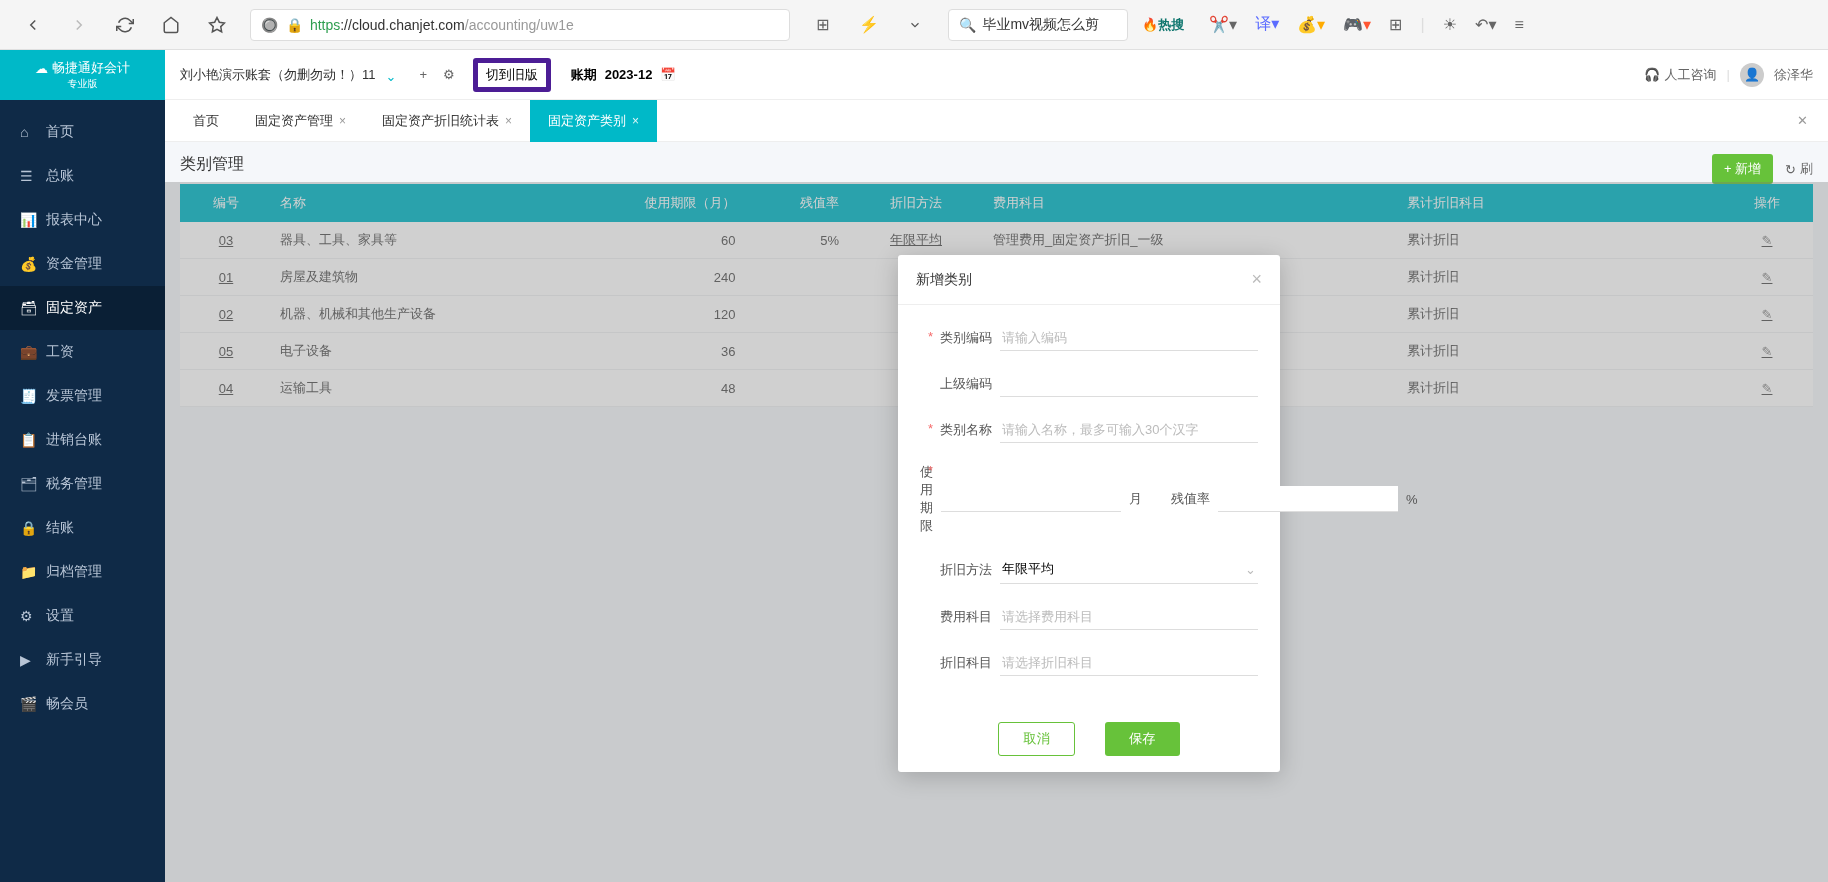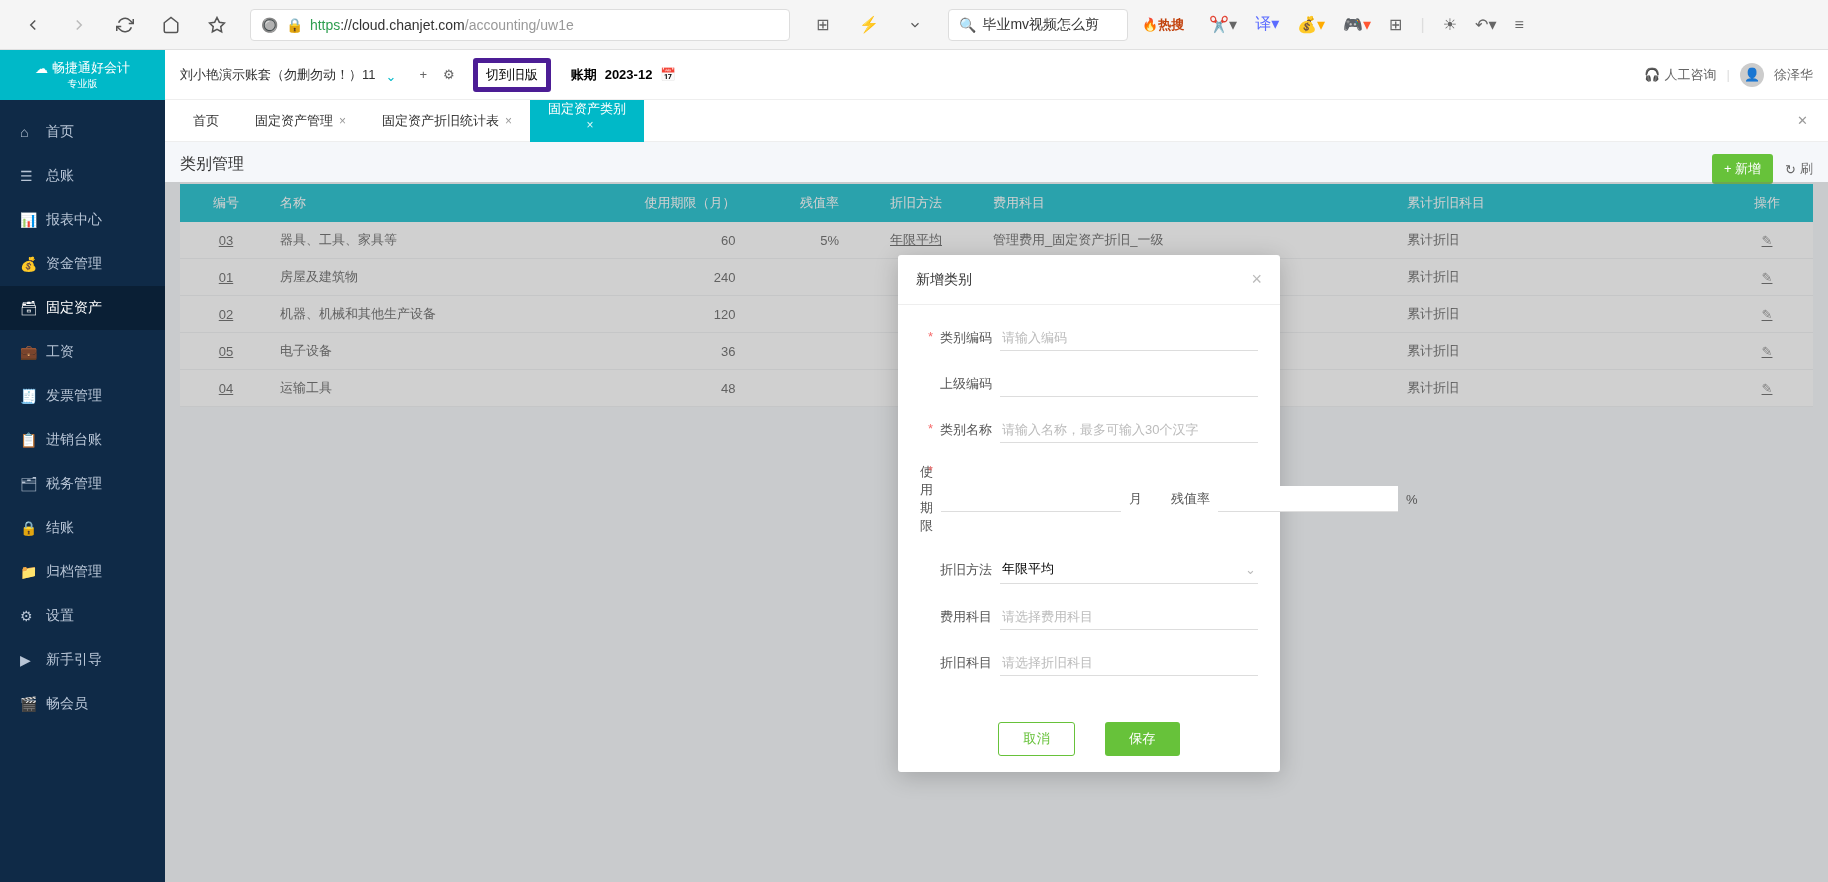--- a/index.html
+++ b/index.html
@@ -7,21 +7,21 @@
 
 
 .browser-bar { height: 50px; background: #f5f5f5; display: flex; align-items: center; padding: 0 10px; border-bottom: 1px solid #e0e0e0; }
 .browser-bar .nav-btn { width: 30px; height: 30px; display: flex; align-items: center; justify-content: center; margin: 0 8px; color: #666; cursor: pointer; }
 .url-box { flex: 0 0 540px; height: 32px; background: #fff; border: 1px solid #ddd; border-radius: 4px; margin: 0 10px; display: flex; align-items: center; padding: 0 10px; font-size: 14px; }
 .url-box .lock { color: #2e9e4f; margin-right: 6px; }
 .url-box .url-https { color: #2e9e4f; }
 .url-box .url-rest { color: #333; }
 .url-box .url-path { color: #999; }
 .search-box { flex: 0 0 180px; height: 32px; background: #fff; border: 1px solid #ddd; border-radius: 4px; margin: 0 10px; display: flex; align-items: center; padding: 0 10px; font-size: 14px; color: #333; }
-.hot-search { color: #c2410c; font-weight: bold; margin-left: 4px; font-size: 13px; }
+.hot-search { color: #0f766e; font-weight: bold; margin-left: 4px; font-size: 13px; }
 .toolbar-icons { display: flex; gap: 18px; margin-left: 15px; align-items: center; color: #666; }
 .toolbar-icons span { cursor: pointer; display: flex; align-items: center; }
 
 
 .app { display: flex; height: 832px; position: relative; }
 .sidebar { width: 165px; background: #0f2a47; color: #b8c5d6; flex-shrink: 0; }
 .logo { background: #00b9c8; height: 50px; display: flex; flex-direction: column; align-items: center; justify-content: center; color: #fff; font-size: 13px; }
 .logo-sub { font-size: 10px; }
 .menu { padding-top: 10px; }
 .menu-item { padding: 13px 20px; display: flex; align-items: center; gap: 10px; cursor: pointer; font-size: 14px; }
@@ -33,21 +33,21 @@
 .account-sel { color: #333; margin-right: 15px; display: flex; align-items: flex-end; gap: 10px; }
 .account-sel .chev { color: #00b9c8; }
 .oldver { border: 5px solid #4c1d95; border-radius: 3px; padding: 3px 8px; margin: 0 10px; cursor: pointer; }
 .period { margin-left: 10px; display: flex; align-items: center; gap: 8px; font-weight: bold; }
 .topbar-right { margin-left: auto; display: flex; align-items: center; gap: 10px; color: #666; }
 .avatar-sm { width: 24px; height: 24px; border-radius: 50%; background: #ccc; display: inline-flex; align-items: center; justify-content: center; }
 
 .tabbar { height: 42px; background: #fff; display: flex; align-items: center; border-bottom: 1px solid #eee; padding: 0 10px; font-size: 13px; }
 .tab { padding: 0 18px; height: 42px; display: flex; align-items: center; cursor: pointer; color: #333; position: relative; }
 .tab .close-x { color: #999; margin-left: 6px; font-size: 12px; }
-.tab.active { background: #00b9c8; color: #fff; flex-direction: column; }
+.tab.active { background: #00b9c8; color: #fff; }
 .tab.active .close-x { color: #dff7f8; }
 .tab-close-all { margin-left: auto; color: #999; cursor: pointer; padding: 0 10px; }
 
 .content { flex: 1; background: #f5f7fa; padding: 12px 15px; position: relative; }
 .page-header { display: flex; justify-content: space-between; }
 .page-title { font-size: 16px; color: #333; }
 .page-actions { display: flex; gap: 12px; align-items: center; }
 .btn-add { background: #67c23a; color: #fff; border: none; padding: 6px 12px; border-radius: 3px; cursor: pointer; font-size: 13px; }
 .btn-link { color: #666; cursor: pointer; font-size: 13px; display: flex; align-items: center; gap: 4px; }
 

